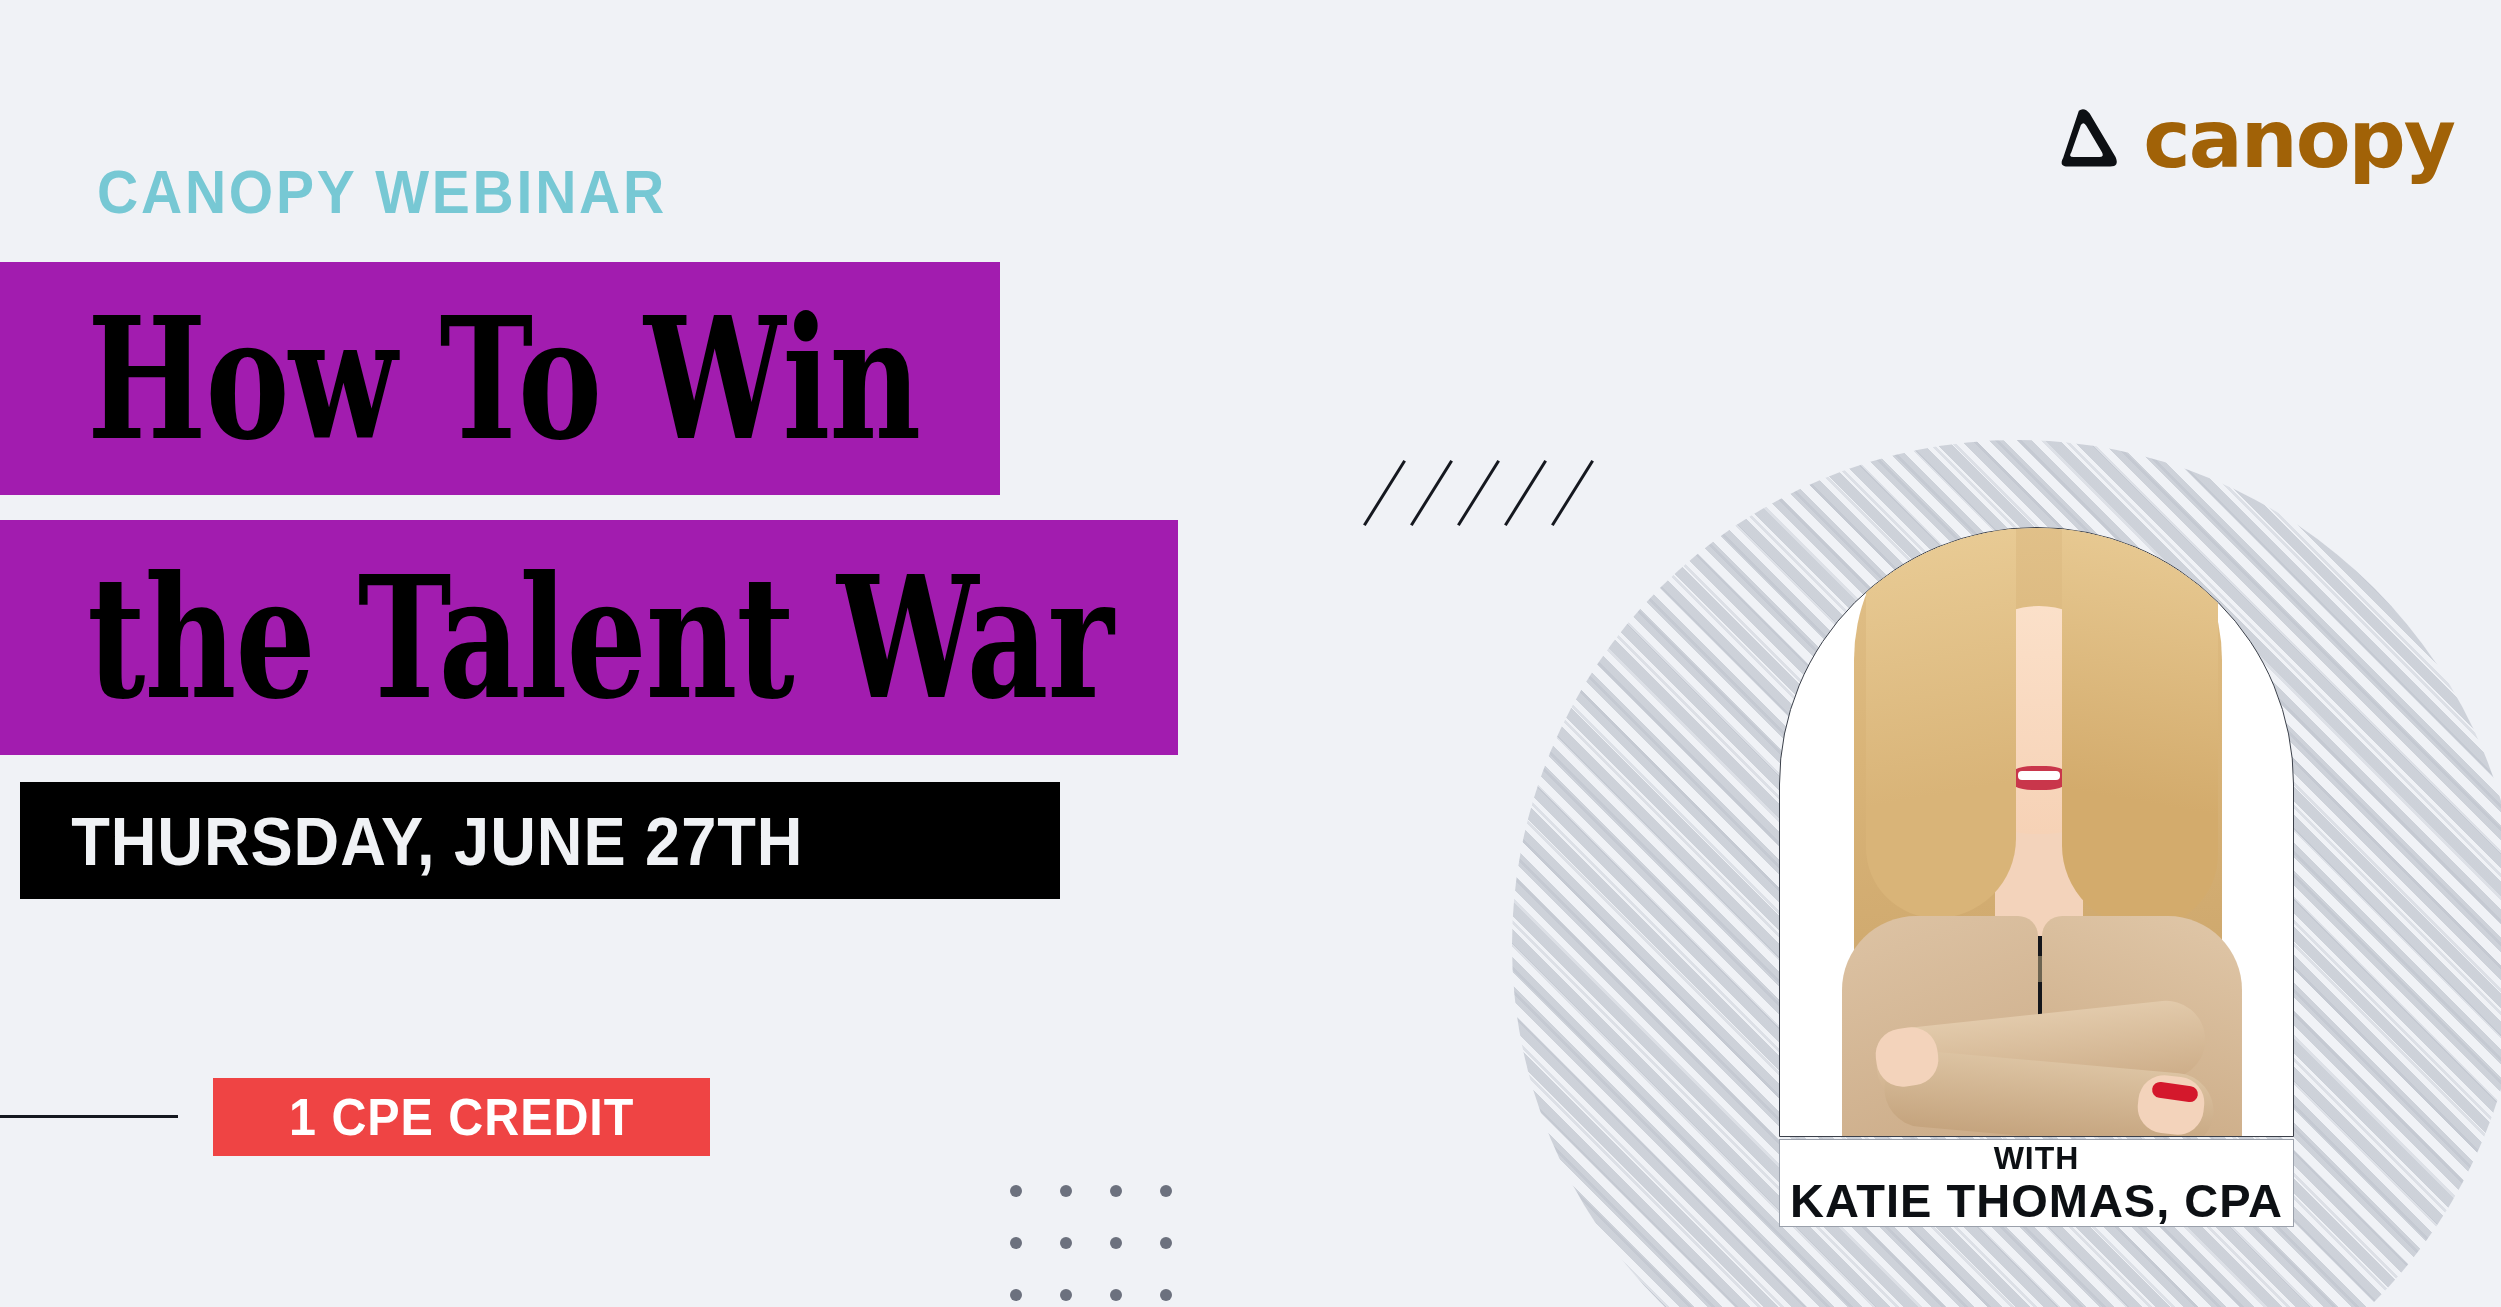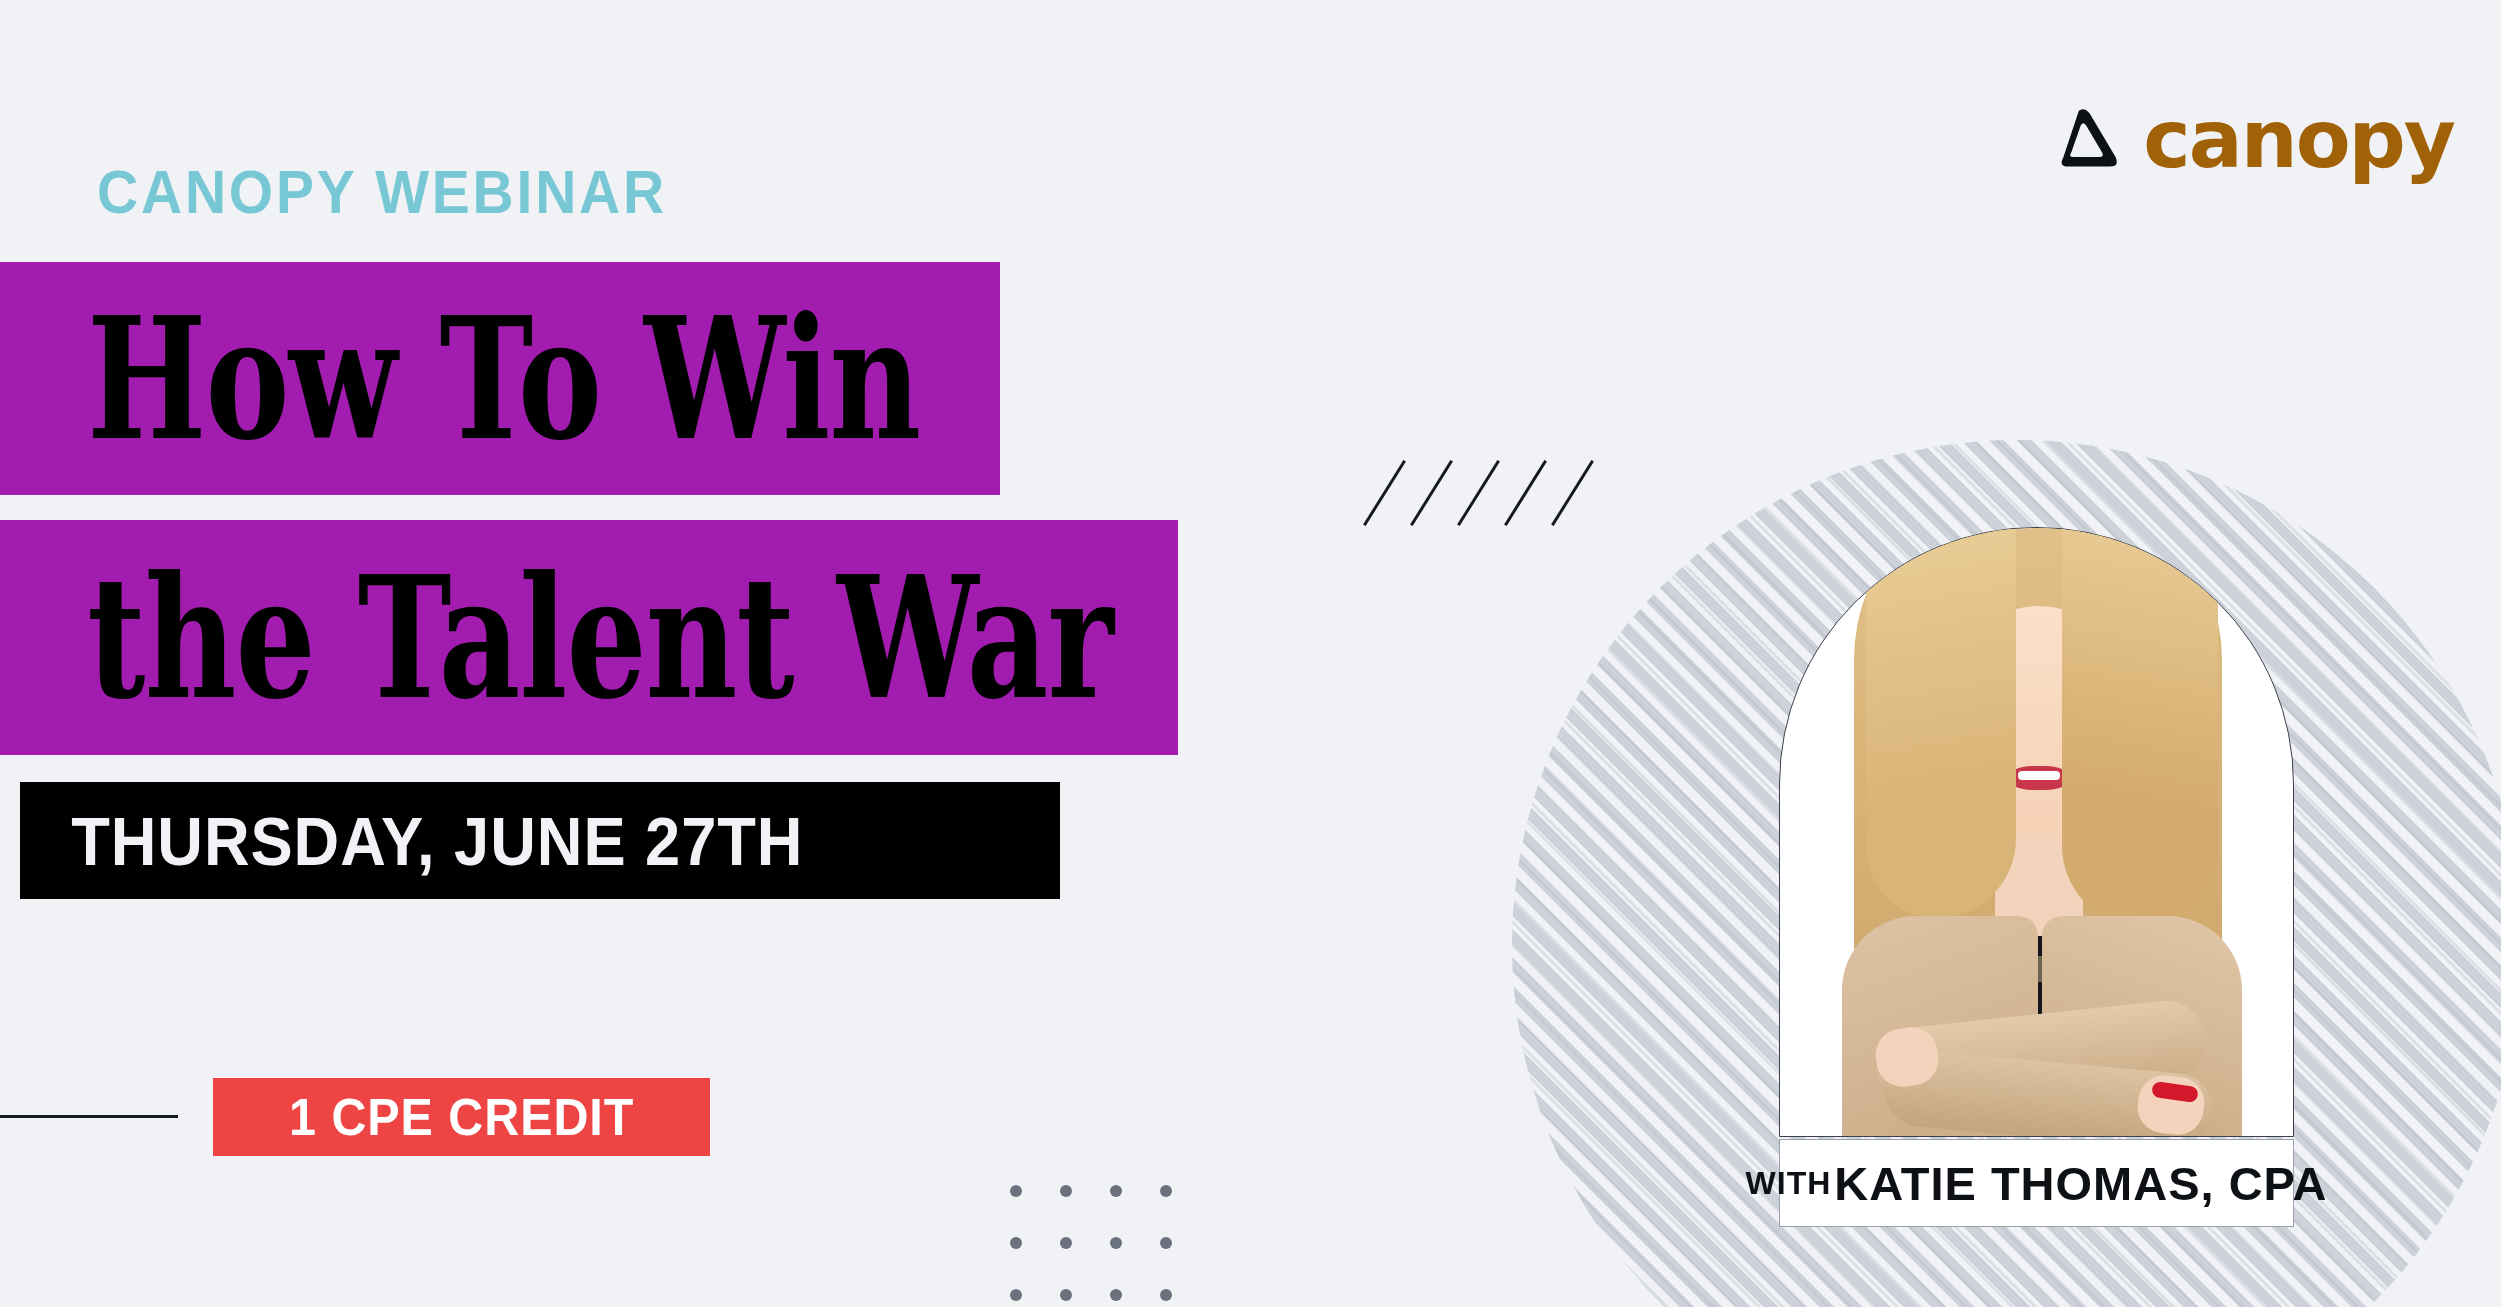--- a/index.html
+++ b/index.html
@@ -311,20 +311,21 @@
   }
 
   
   .name-plate {
     position:absolute;
     left:1779px; top:1139px;
     width:515px; height:88px;
     background:#ffffff;
     border:1.5px solid #9aa0ab;
     display:flex;
+    flex-direction:column;
     align-items:center;
     justify-content:center;
     gap:3px;
     text-align:center;
   }
   .name-plate .with {
     font-family:"Liberation Sans", sans-serif;
     font-size:32px; font-weight:700;
     letter-spacing:1px; color:#0d1014;
     line-height:1;

